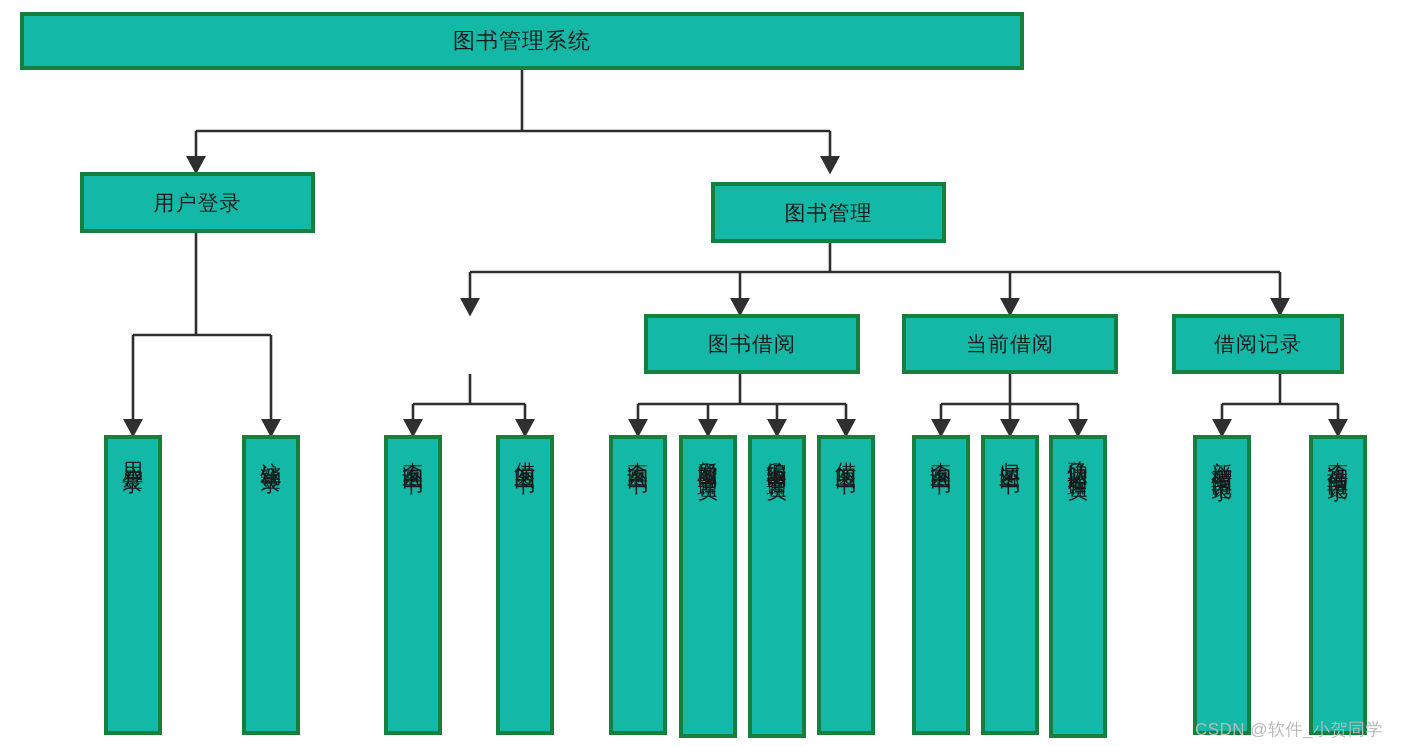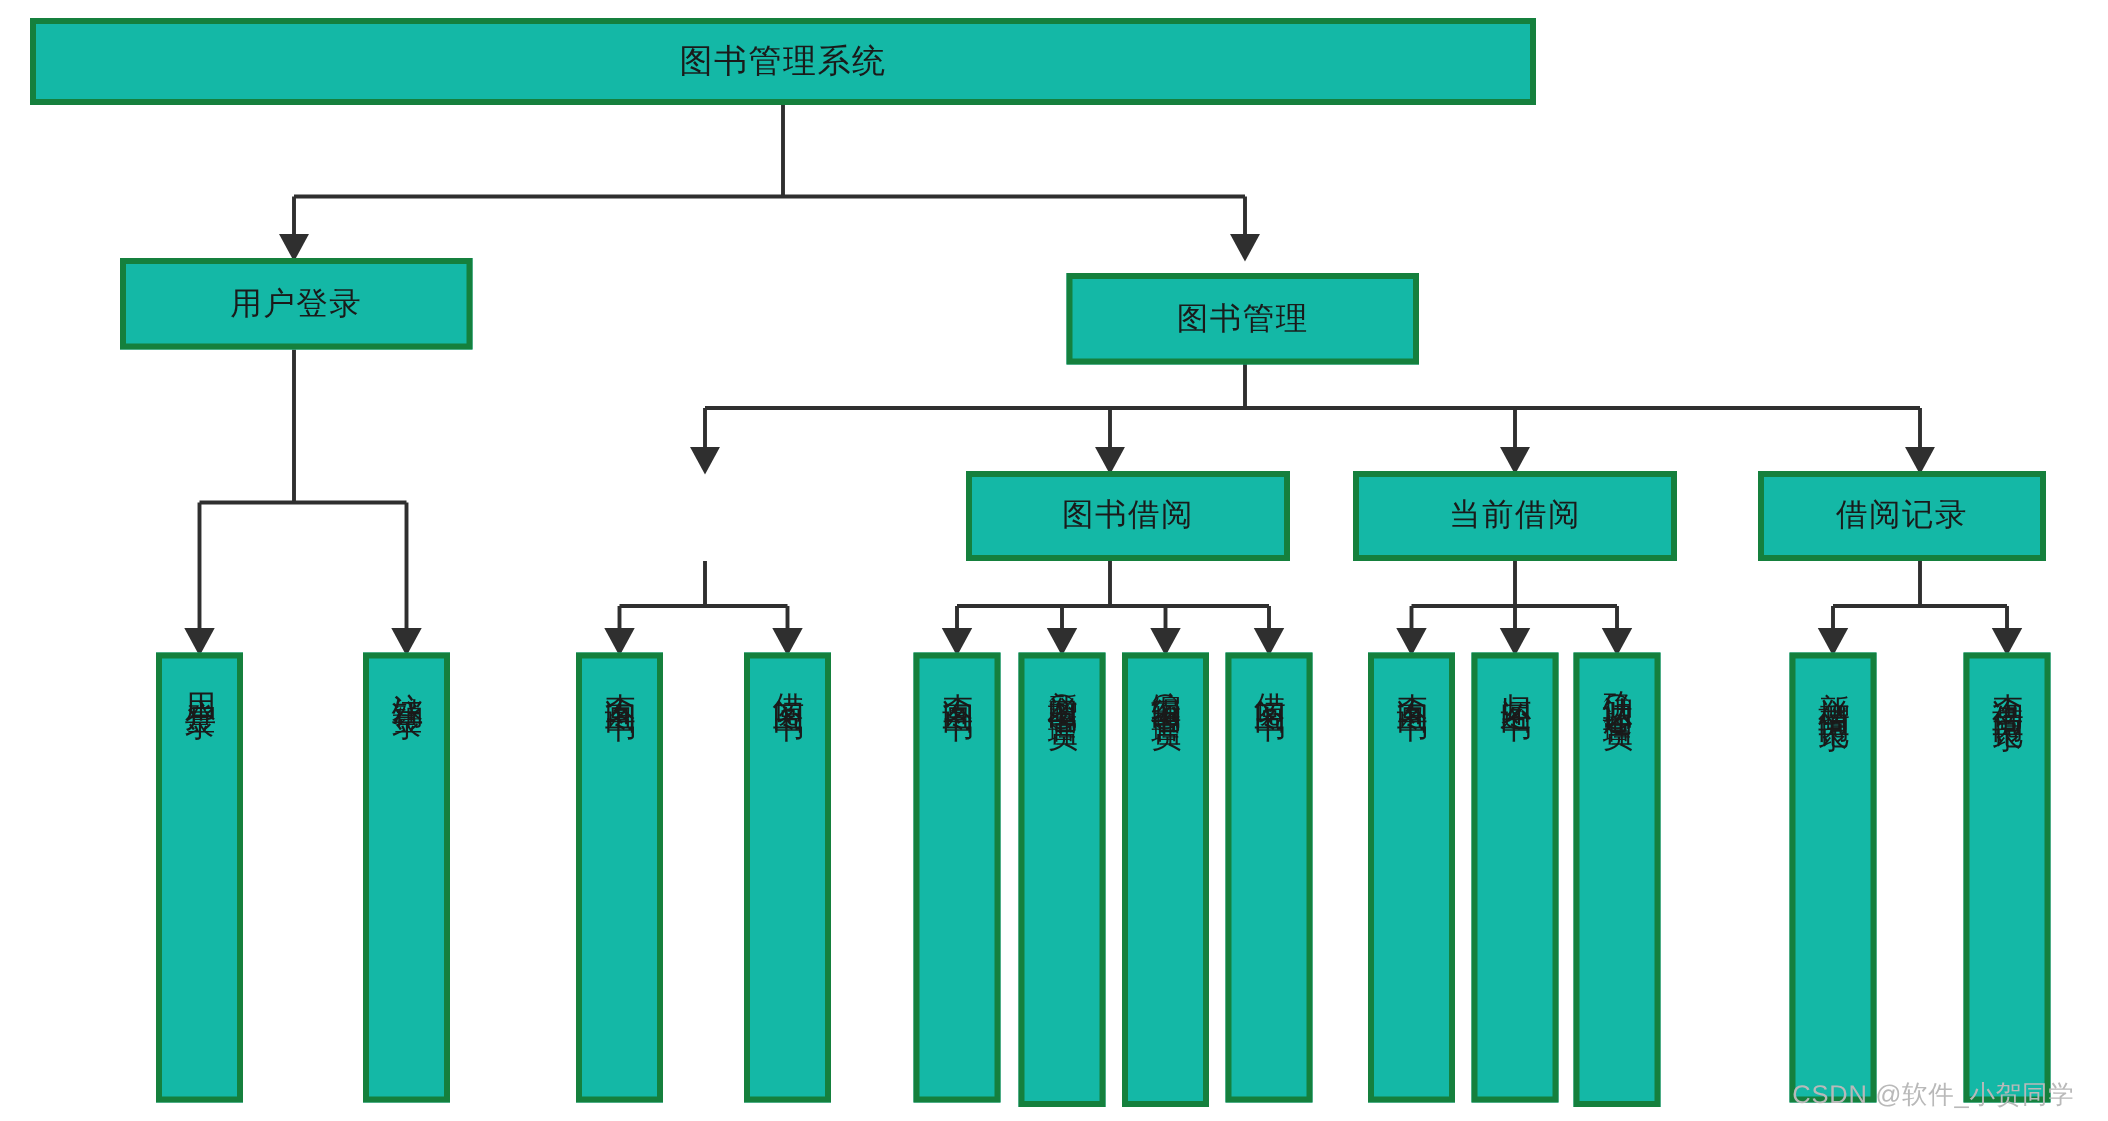--- a/index.html
+++ b/index.html
@@ -133,21 +133,21 @@
 
 
   <div class="node h-node" style="left:632px;top:314px;width:216px;height:60px;margin-left:12px;">
     <span class="node-label">图书借阅</span>
   </div>
 
   <div class="node h-node" style="left:902px;top:314px;width:216px;height:60px;">
     <span class="node-label">当前借阅</span>
   </div>
 
-  <div class="node h-node" style="left:1172px;top:314px;width:192px;height:60px;">
+  <div class="node h-node" style="left:1172px;top:314px;width:172px;height:60px;">
     <span class="node-label">借阅记录</span>
   </div>
 
   <div class="node v-node" style="left:104px;top:435px;width:58px;height:300px;">
     <span class="node-label">用户登录</span>
   </div>
   <div class="node v-node" style="left:242px;top:435px;width:58px;height:300px;">
     <span class="node-label">注销登录</span>
   </div>
 

